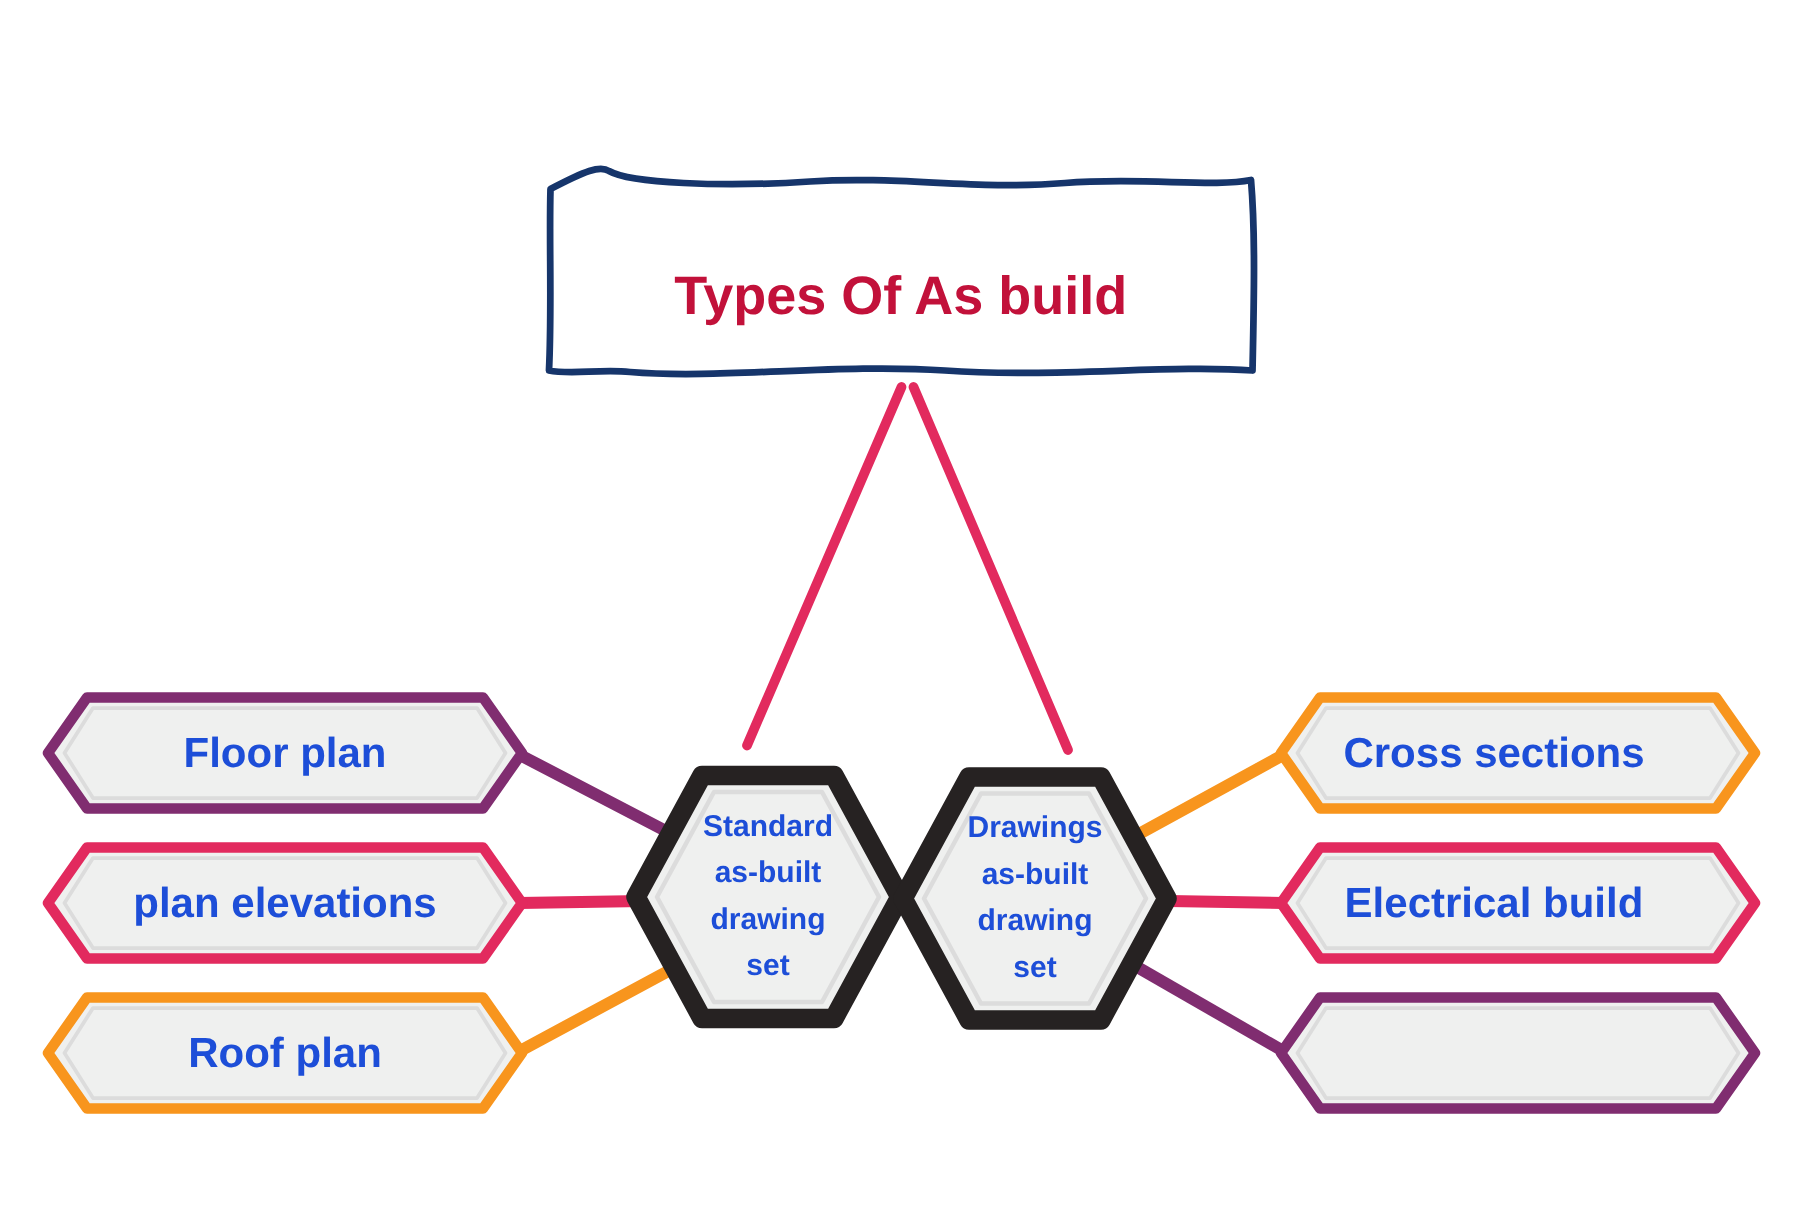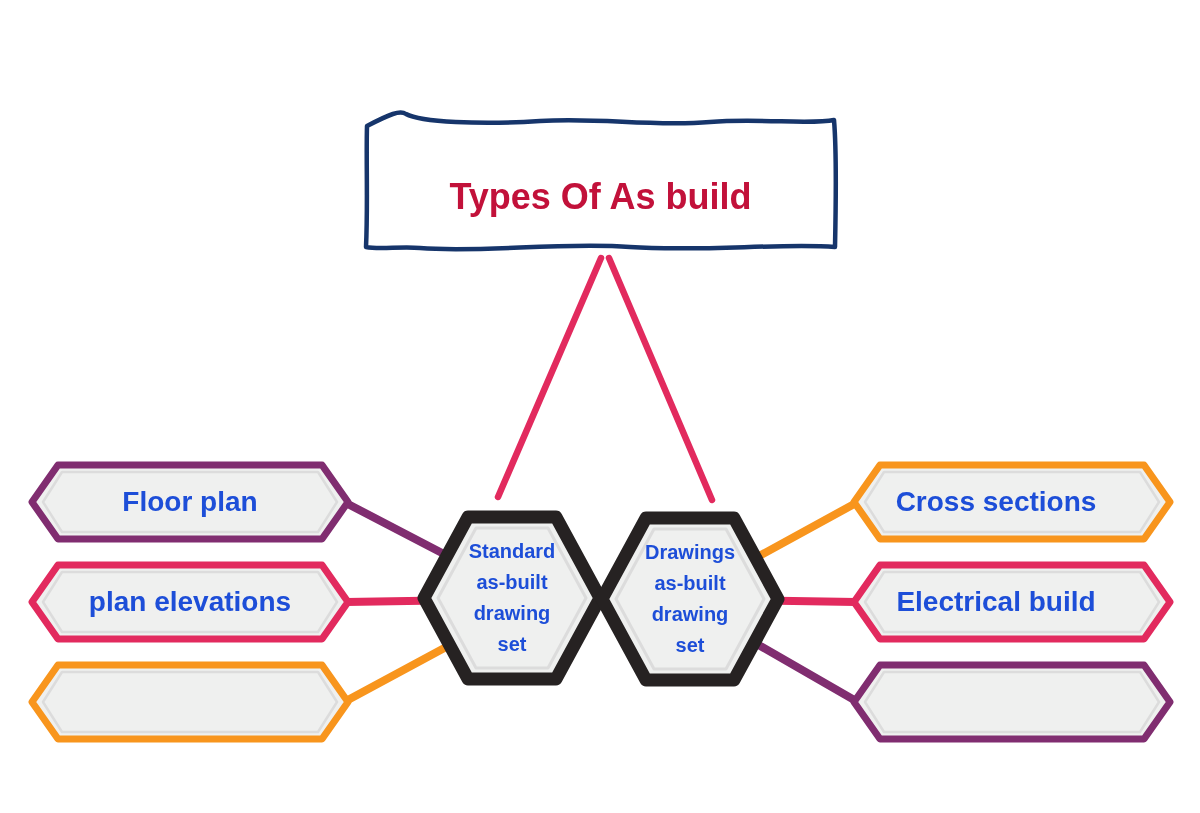--- a/index.html
+++ b/index.html
@@ -134,17 +134,18 @@
   </div>
   <div class="overlay-label hex-label hex-label-detailed">
     <div>Drawings</div>
     <div>as-built</div>
     <div>drawing</div>
     <div>set</div>
   </div>
 
   <div class="overlay-label item-label item-left row-0">Floor plan</div>
   <div class="overlay-label item-label item-left row-1">plan elevations</div>
+  <div class="overlay-label item-label item-left row-2">Roof plan</div>
 
   <div class="overlay-label item-label item-right row-0">Cross sections</div>
   <div class="overlay-label item-label item-right row-1">Electrical build</div>
 
 </div>
 
 </body></html>

